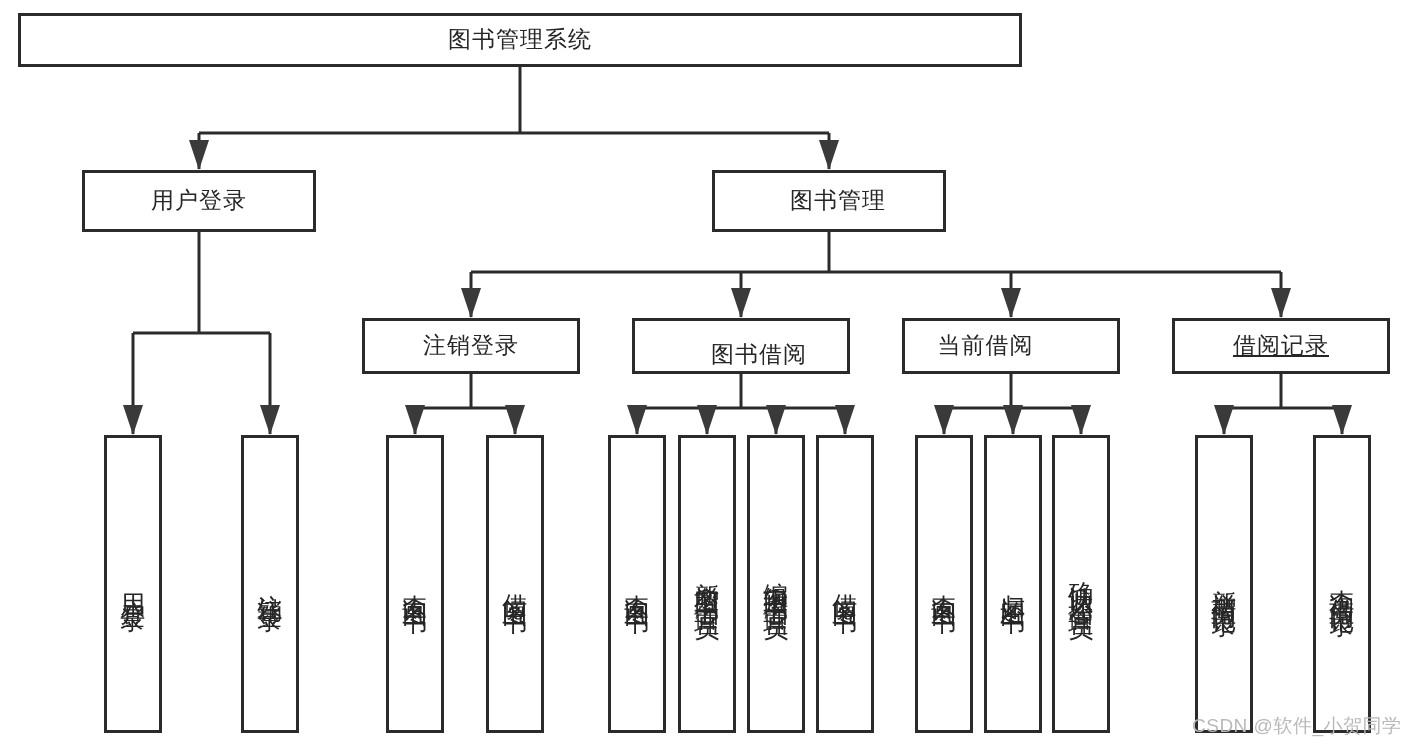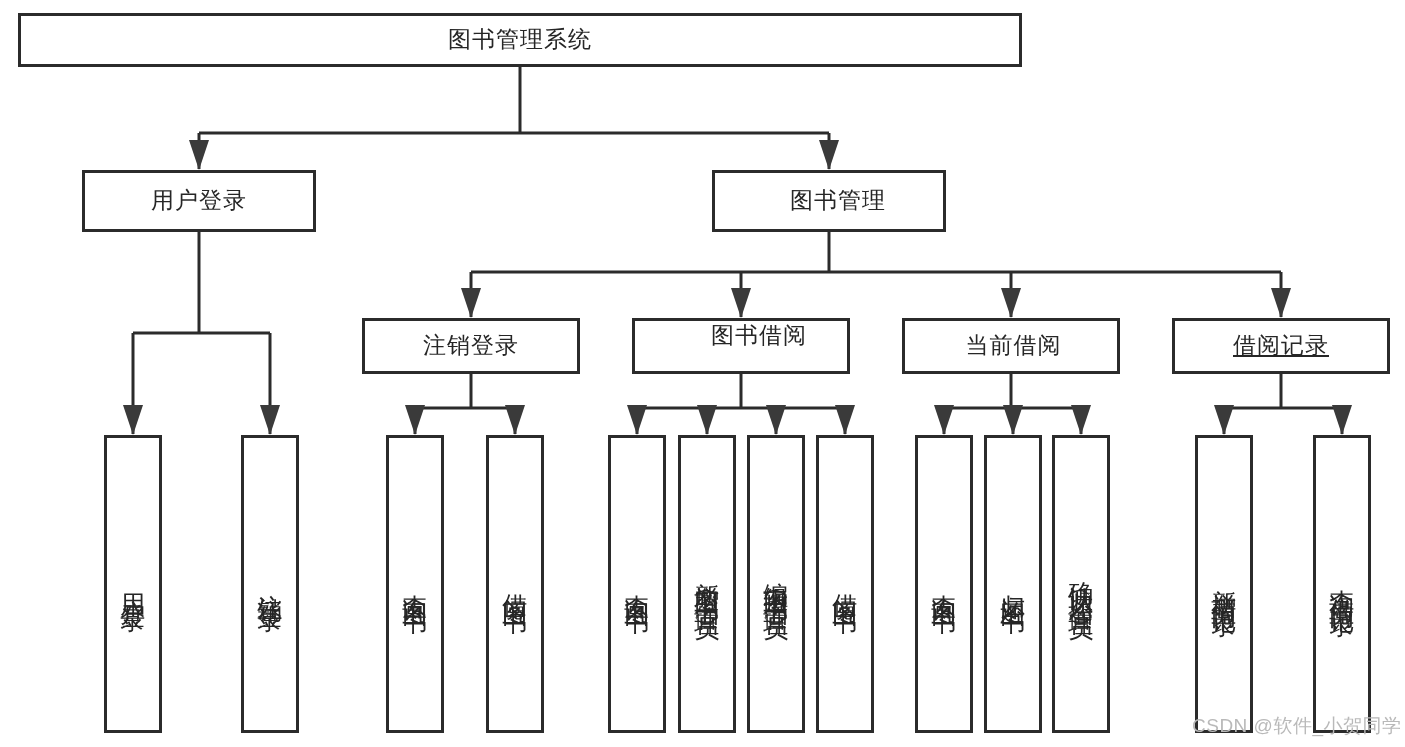--- a/index.html
+++ b/index.html
@@ -156,22 +156,22 @@
         <rect x="1196.5" y="436.5" width="55" height="295" class="box-rect"></rect>
         <rect x="1314.5" y="436.5" width="55" height="295" class="box-rect"></rect>
       </g>
   </svg>
 
   <div id="labels">
       <div class="node-label horiz" style="left: 18px; top: 13px; width: 1004px; height: 54px;">图书管理系统</div>
       <div class="node-label horiz" style="left: 82px; top: 170px; width: 234px; height: 62px;">用户登录</div>
       <div class="node-label horiz" style="left: 712px; top: 170px; width: 234px; height: 62px; padding-left: 18px;">图书管理</div>
       <div class="node-label horiz" style="left: 362px; top: 318px; width: 218px; height: 56px;">注销登录</div>
-      <div class="node-label horiz" style="left: 632px; top: 308px; width: 254px; height: 56px; text-align: right;">图书借阅</div>
-      <div class="node-label horiz" style="left: 902px; top: 318px; width: 223px; height: 56px;">当前借阅</div>
+      <div class="node-label horiz" style="left: 632px; top: 327px; width: 254px; height: 56px; text-align: right;">图书借阅</div>
+      <div class="node-label horiz" style="left: 874px; top: 318px; width: 223px; height: 56px;">当前借阅</div>
       <div class="node-label horiz" style="left: 1172px; top: 318px; width: 218px; height: 56px; text-decoration: underline;">借阅记录</div>
       <div class="node-label vert" style="left: 104px; top: 435px; width: 58px; height: 298px;">用户登录</div>
       <div class="node-label vert" style="left: 241px; top: 435px; width: 58px; height: 298px;">注销登录</div>
       <div class="node-label vert" style="left: 386px; top: 435px; width: 58px; height: 298px;">查询图书</div>
       <div class="node-label vert" style="left: 486px; top: 435px; width: 58px; height: 298px;">借阅图书</div>
       <div class="node-label vert" style="left: 608px; top: 435px; width: 58px; height: 298px;">查询图书</div>
       <div class="node-label vert" style="left: 678px; top: 435px; width: 58px; height: 298px;">新增图书（管理员）</div>
       <div class="node-label vert" style="left: 747px; top: 435px; width: 58px; height: 298px;">编辑图书（管理员）</div>
       <div class="node-label vert" style="left: 816px; top: 435px; width: 58px; height: 298px;">借阅图书</div>
       <div class="node-label vert" style="left: 915px; top: 435px; width: 58px; height: 298px;">查询图书</div>

